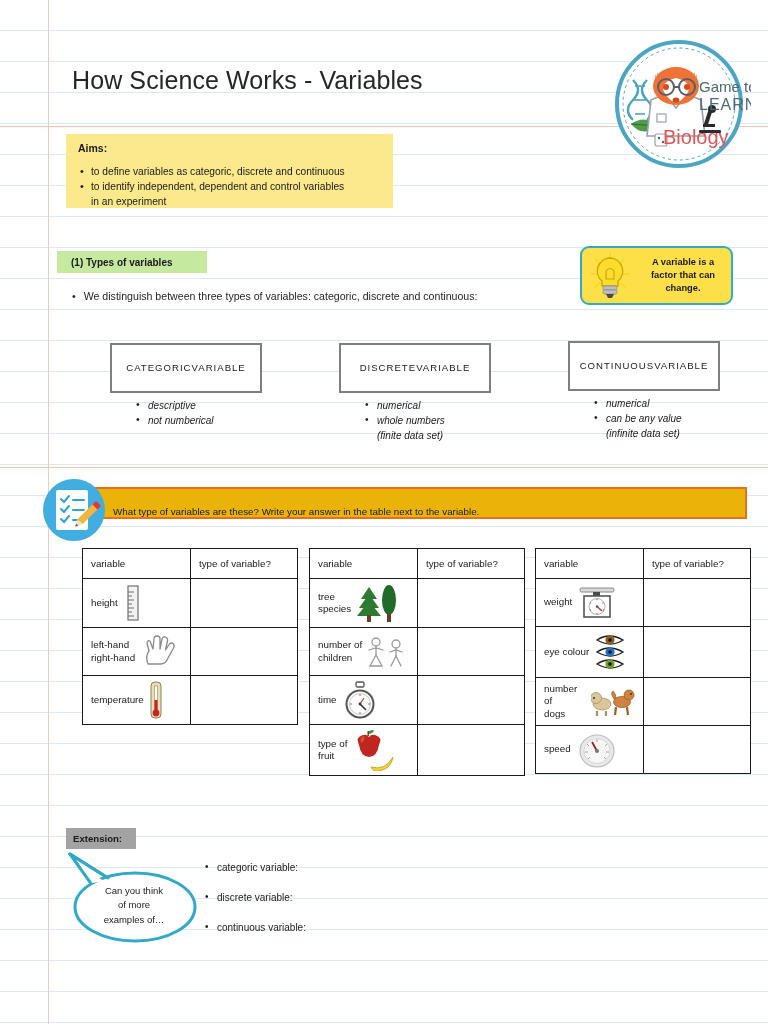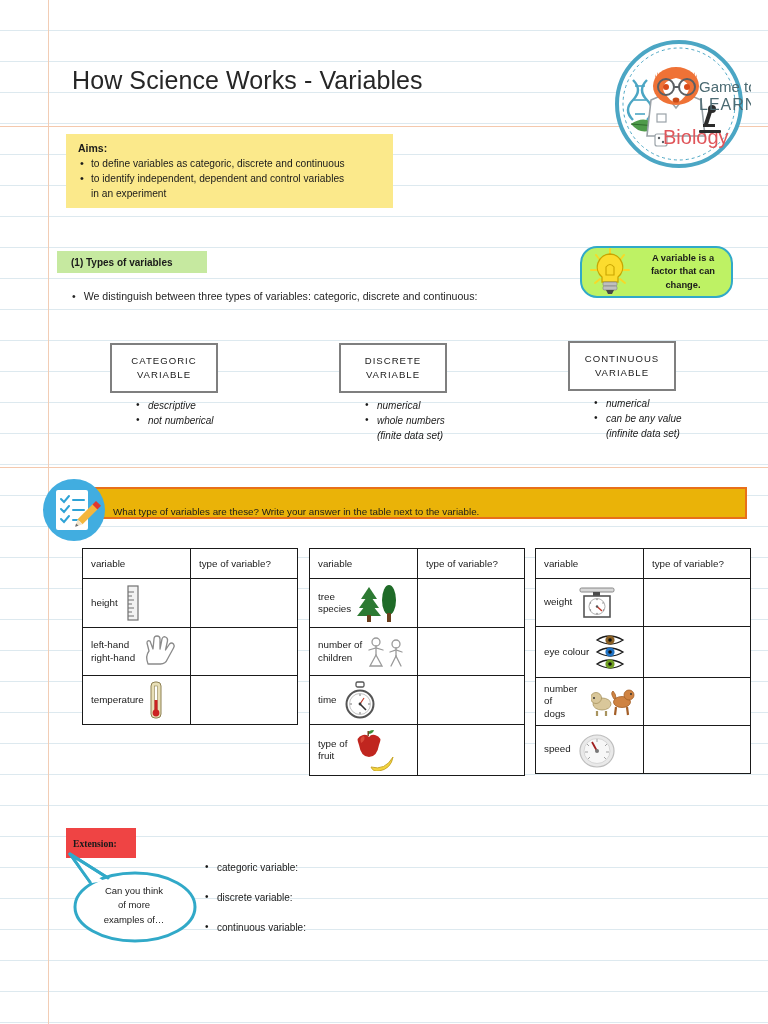--- a/index.html
+++ b/index.html
@@ -48,21 +48,21 @@
   }
   .logo-badge svg { display:block; width: 100%; height: 100%; }
 
   
   .aims-box {
     position: absolute; left: 66px; top: 134px;
     width: 327px; height: 74px;
     background: #fbe98b;
     padding: 8px 10px 6px 12px;
   }
-  .aims-title { font-size: 10.5px; font-weight: bold; color: #1a1a1a; margin-bottom: 3px; }
+  .aims-title { font-size: 10.5px; font-weight: bold; color: #1a1a1a; margin-bottom: 11px; }
   .aims-list { list-style: none; }
   .aims-list li {
     font-size: 10.2px; color: #1a1a1a; line-height: 1.45;
     padding-left: 13px; position: relative;
   }
   .aims-list li::before {
     content: "\2022"; position: absolute; left: 2px; top: -1px; font-size: 11px;
   }
   .aims-list li .cont { display: block; padding-left: 0; }
 
@@ -78,38 +78,38 @@
 
   .lead-bullet {
     position: absolute; left: 72px; top: 290px;
     font-size: 10.6px; color: #262626; white-space: nowrap;
   }
   .lead-bullet::before { content: "\2022"; margin-right: 8px; }
 
   
   .tip-box {
     position: absolute; left: 580px; top: 246px;
-    width: 153px; height: 52px;
-    border: 2.5px solid #31a9c8; border-radius: 17px;
-    background: #bef264;
+    width: 153px; height: 59px;
+    border: 2.5px solid #31a9c8; border-radius: 9px;
+    background: #fde047;
     display: flex; align-items: center;
   }
   .tip-bulb { width: 56px; height: 54px; flex: 0 0 56px; margin-left: 2px; }
   .tip-bulb svg { display:block; width: 100%; height: 100%; }
   .tip-text {
     font-size: 9.3px; color: #1a1a1a; line-height: 1.42;
     text-align: center; flex: 1; padding-right: 5px; font-weight: 600;
   }
 
   
   .vt { position: absolute; }
   .vt-box {
     border: 2.5px solid #7f7f7f; background: #fff;
-    height: 50px; width: 108px;
-    display: flex; flex-direction: column;
+    height: 50px; width: 152px;
+    display: flex; flex-direction: row;
     align-items: center; justify-content: center;
     font-size: 9.6px; letter-spacing: 1px; color: #1a1a1a; line-height: 1.5;
   }
   .vt-list { list-style: none; margin-top: 5px; padding-left: 26px; font-style: italic; }
   .vt-list li {
     font-size: 10px; color: #1a1a1a; line-height: 1.5;
     position: relative; padding-left: 12px; white-space: nowrap;
   }
   .vt-list li::before { content: "\2022"; position: absolute; left: 0; top: -1px; }
   .vt-list li.sub { padding-left: 12px; }
@@ -145,23 +145,23 @@
   .vtable .c-answer { width: 107px; }
   .vtable tbody tr { height: 48px; }
   .vtable tbody tr:first-child { height: 30px; }
   .cellwrap { display: flex; align-items: center; gap: 4px; }
   .cellwrap .lbl { line-height: 1.25; }
   .cellwrap .ico { flex: 0 0 auto; display:block; }
 
   
   .ext-tag {
     position: absolute; left: 66px; top: 828px;
-    width: 70px; height: 30px; background: #ef4444;
+    width: 70px; height: 21px; background: #a3a3a3;
     display: flex; align-items: center; padding-left: 7px;
-    font-size: 9.6px; font-weight: bold; color: #1a1a1a; font-family: Liberation Serif, serif;
+    font-size: 9.6px; font-weight: bold; color: #1a1a1a;
   }
   .bubble {
     position: absolute; left: 68px; top: 852px;
     width: 130px; height: 93px;
   }
   .bubble svg { position:absolute; inset:0; width:100%; height:100%; }
   .bubble-text {
     position: absolute; left: 14px; top: 32px; width: 104px;
     text-align: center; font-size: 9.5px; color: #1a1a1a; line-height: 1.5;
   }

